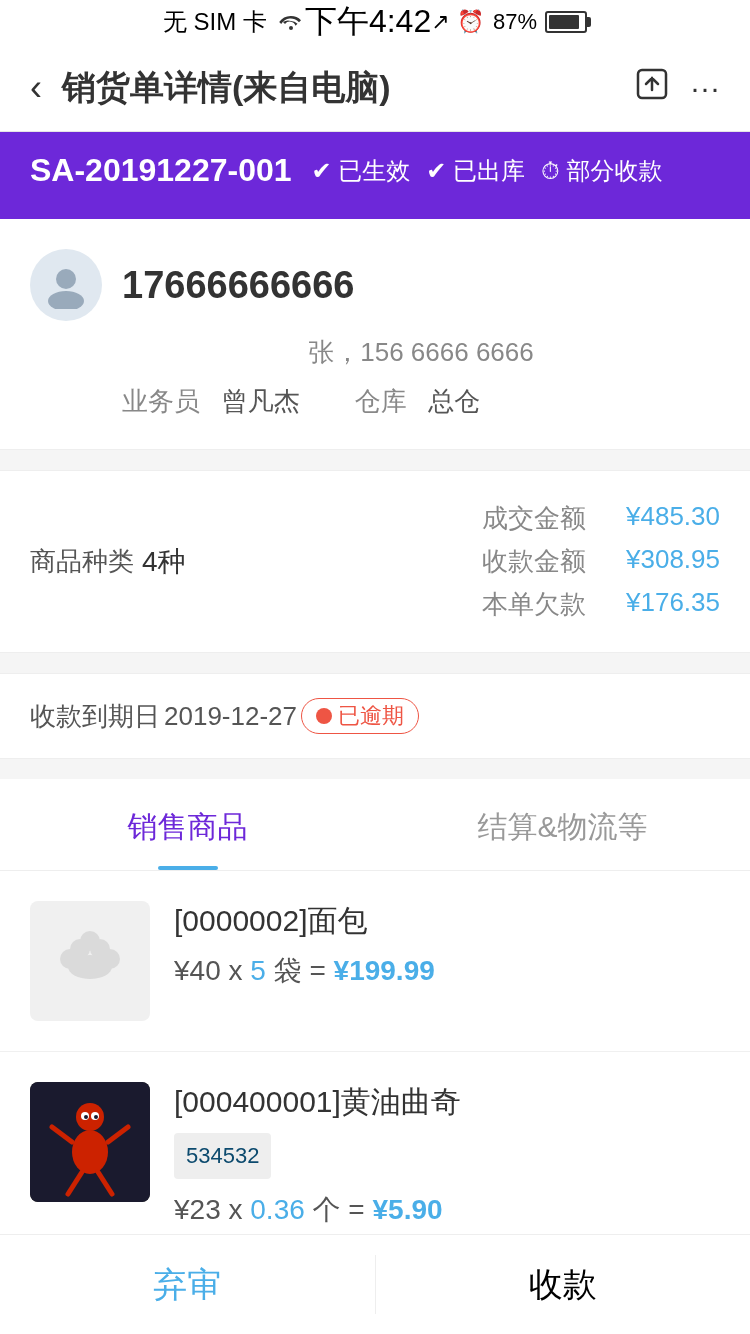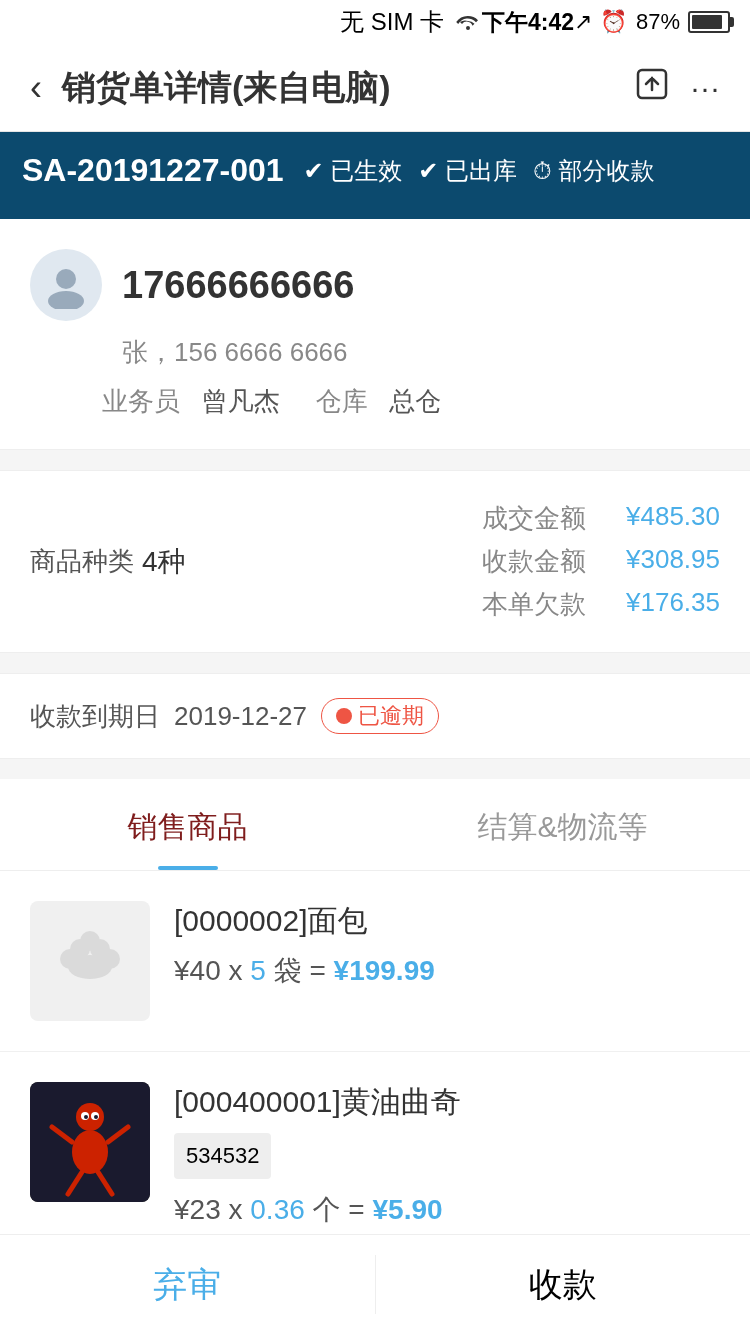--- a/index.html
+++ b/index.html
@@ -12,27 +12,27 @@
       overflow-x: hidden;
       font-size: 28px;
     }
 
     
     .status-bar {
       height: 44px;
       background: #fff;
       display: flex;
       align-items: center;
-      justify-content: flex-end;
+      justify-content: center;
       padding: 0 20px;
       font-size: 24px;
       font-weight: 500;
     }
     .status-left { display: flex; align-items: center; gap: 10px; }
-    .status-center { font-weight: 700; font-size: 23px; }
+    .status-center { font-weight: 400; font-size: 32px; }
     .status-right { display: flex; align-items: center; gap: 8px; font-size: 22px; }
     .battery-icon {
       display: inline-flex; align-items: center;
       border: 2px solid #333; border-radius: 3px;
       width: 42px; height: 22px; padding: 2px; position: relative;
     }
     .battery-fill {
       background: #333; height: 100%; width: 87%; border-radius: 1px;
     }
     .battery-tip {
@@ -69,22 +69,22 @@
       gap: 20px;
     }
     .nav-share, .nav-more {
       font-size: 30px;
       color: #333;
       cursor: pointer;
     }
 
     
     .header-banner {
-      background: #0c4a6e;
-      padding: 20px 22px;
+      background: #6d28d9;
+      padding: 20px 30px;
       color: #fff;
     }
     .header-banner-top {
       display: flex;
       align-items: center;
       gap: 20px;
       margin-bottom: 10px;
     }
     .order-id {
       font-size: 32px;
@@ -135,27 +135,28 @@
     .customer-name {
       font-size: 38px;
       font-weight: 600;
       color: #333;
     }
     .customer-sub {
       font-size: 26px;
       color: #888;
       margin-left: 92px;
       margin-bottom: 14px;
+      text-align: center;
     }
     .customer-meta {
       font-size: 26px;
       color: #555;
-      margin-left: 72px;
-      display: flex;
-      gap: 36px;
+      margin-left: 92px;
+      display: flex;
+      gap: 55px;
     }
     .meta-label { color: #888; }
 
     
     .summary-section {
       background: #fff;
       padding: 30px;
       margin-top: 20px;
       border-top: 1px solid #eee;
       border-bottom: 1px solid #eee;
@@ -171,21 +172,21 @@
     .due-section {
       background: #fff;
       padding: 24px 30px;
       margin-top: 20px;
       border-top: 1px solid #eee;
       border-bottom: 1px solid #eee;
       font-size: 26px;
       color: #555;
       display: flex;
       align-items: center;
-      gap: 14px;
+      gap: 4px;
     }
     .overdue-badge {
       background: #fff;
       color: #e54;
       border: 1px solid #e54;
       border-radius: 20px;
       padding: 2px 14px;
       font-size: 22px;
       display: flex;
       align-items: center;
@@ -210,21 +211,21 @@
     .tab {
       flex: 1;
       text-align: center;
       padding: 28px 0 22px;
       font-size: 30px;
       color: #999;
       cursor: pointer;
       position: relative;
     }
     .tab.active {
-      color: #7f1d1d;
+      color: #6d28d9;
     }
     .tab.active::after {
       content: '';
       position: absolute;
       bottom: 0;
       left: 50%;
       transform: translateX(-50%);
       width: 60px;
       height: 4px;
       background: #4aaee8;
@@ -272,21 +273,21 @@
       font-size: 30px;
       color: #333;
       margin-bottom: 10px;
     }
     .product-batch {
       display: inline-block;
       background: #eee;
       border-radius: 4px;
       padding: 10px 12px;
       font-size: 22px;
-      color: #000000;
+      color: #0c4a6e;
       margin-bottom: 12px;
     }
     .product-price {
       font-size: 28px;
       color: #555;
     }
     .price-highlight { color: #4aaee8; }
     .price-total { color: #4aaee8; font-weight: 600; }
 
     

